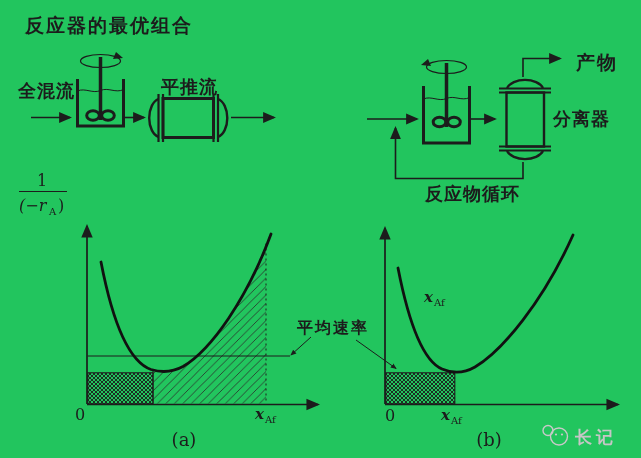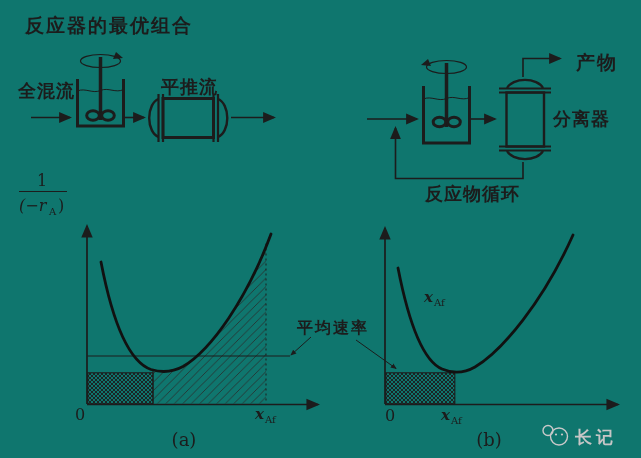--- a/index.html
+++ b/index.html
@@ -1,20 +1,20 @@
 <!DOCTYPE html>
 <html><head>
 <meta charset="utf-8">
 <style>
   html, body { margin: 0; padding: 0; background: #ffffff; }
   .page {
     position: relative;
     width: 641px;
     height: 458px;
-    background: #0f766e;
+    background: #22c55e;
     font-family: "DejaVu Sans", sans-serif;
     overflow: hidden;
   }
   svg { display: block; }
   text { fill: #1c1c1c; }
   .cn { font-family: "DejaVu Sans", sans-serif; font-weight: bold; }
   .math { font-family: "DejaVu Serif", serif; }
   .ital { font-style: italic; }
   .wm { fill: #c6c6c6; font-weight: bold; }
 </style>

